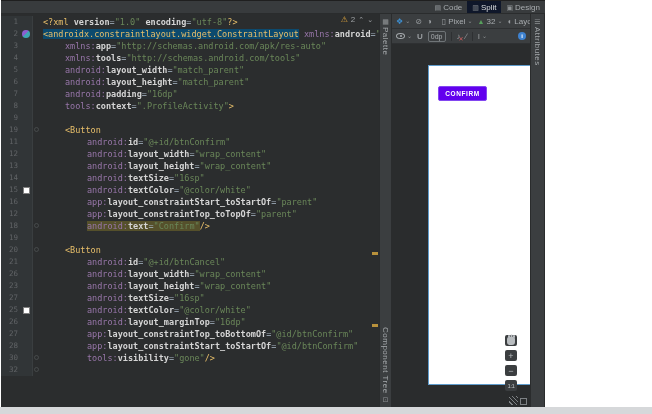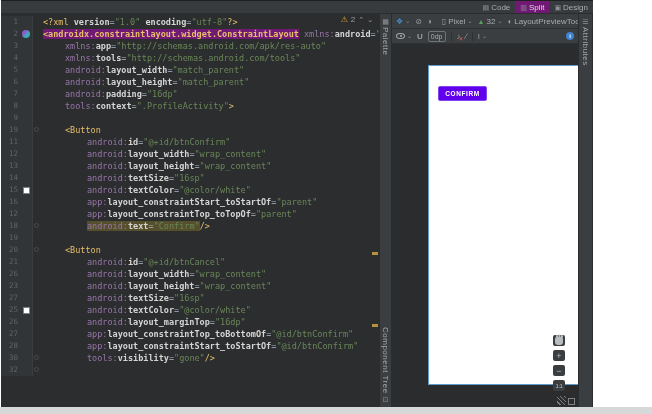--- a/index.html
+++ b/index.html
@@ -1,50 +1,50 @@
 <!DOCTYPE html>
 <html><head>
 <meta charset="utf-8">
 <style>
   * { box-sizing: border-box; margin: 0; padding: 0; }
   body { margin: 0; background: #ffffff; }
   .screen { width: 652px; height: 414px; position: relative; background: #ffffff; overflow: hidden;
             font-family: "Liberation Sans", "DejaVu Sans", sans-serif; }
-  .app { position: absolute; left: 1px; top: 0; width: 592px; height: 407px;
+  .app { position: absolute; left: 1px; top: 0; width: 544px; height: 407px;
          display: flex; flex-direction: column; background: #2b2b2b; overflow: hidden;
          border-top: 1px solid #1f1f1f; }
 
   
   .topbar { height: 13px; background: #383b3d; border-bottom: 1px solid #2a2c2d;
             display: flex; align-items: center; justify-content: flex-end; flex: 0 0 13px; }
   .viewtabs { display: flex; align-items: stretch; height: 100%; }
   .vtab { display: flex; align-items: center; gap: 2px; padding: 0 5px; font-size: 8px;
           color: #a9adb0; cursor: default; }
   .vtab .ticon { font-size: 7px; color: #8e9294; line-height: 1; }
-  .vtab.active { background: #701a75; color: #dcdee0; }
+  .vtab.active { background: #0f172a; color: #dcdee0; }
 
   .mainrow { flex: 1; display: flex; min-height: 0; }
 
   
   .codepane { width: 378px; flex: 0 0 378px; position: relative; background: #2b2d2e; overflow: hidden; }
   .code-lines { position: absolute; left: 0; top: 2px; right: 0; }
   .code-line { display: flex; height: 12px; line-height: 12px; white-space: pre; }
   .ln { width: 20px; flex: 0 0 20px; text-align: right; padding-right: 3px;
         font-family: "DejaVu Sans Mono", monospace; font-size: 7.5px; color: #606366;
         background: #313537; }
   .markcol { width: 11px; flex: 0 0 11px; background: #313537; position: relative; }
   .foldcol { width: 7px; flex: 0 0 7px; position: relative; border-left: 1px solid #3a3e40; }
   .codetxt { font-family: "DejaVu Sans Mono", monospace; font-size: 8.5px; color: #a9b7c6;
              overflow: hidden; flex: 1; }
   .tk-tag { color: #e8bf6a; }
   .tk-ns { color: #9876aa; }
   .tk-attr { color: #d5d5d5; font-weight: bold; }
   .tk-plain { color: #a9b7c6; }
   .tk-val { color: #6a8759; }
-  .hs { background: #701a75; font-weight: bold; }
+  .hs { background: #0c4a6e; }
   .hu { background: #55502b; }
   .gutter-layout-icon { position: absolute; left: 1px; top: 2px; width: 8px; height: 8px;
         border-radius: 50%; background: linear-gradient(135deg, #8b5fd0 50%, #3ea6b4 50%); }
   .color-swatch-white { position: absolute; left: 2px; top: 2.5px; width: 7px; height: 7px;
         background: #ffffff; border: 1px solid #808080; }
   .fold-ring { position: absolute; left: 1px; top: 3px; width: 5px; height: 5px; border-radius: 50%;
         border: 1px solid #5a5e60; opacity: .55; }
   .inspect { position: absolute; top: 1px; right: 6px; display: flex; align-items: center; gap: 3px;
              font-size: 8px; color: #9da1a4; }
   .inspect .warn { color: #e0a63d; font-size: 8px; }

